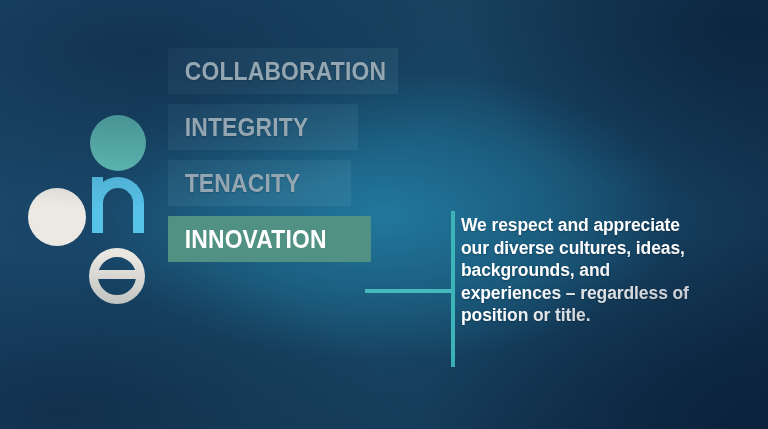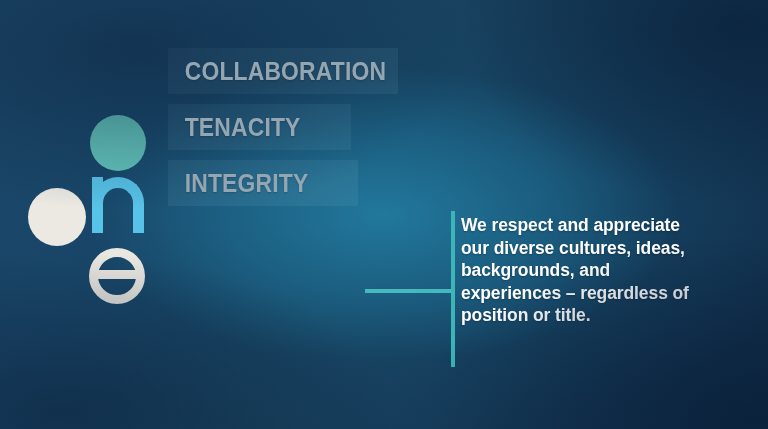--- a/index.html
+++ b/index.html
@@ -117,30 +117,34 @@
   </div>
 
   <div id="values">
 
     <div class="value-row inactive">
       <div class="value-box" style="width: 230px;"></div>
       <div class="value-label">COLLABORATION</div>
     </div>
 
     <div class="value-row inactive">
+      <div class="value-box" style="width: 190px;"></div>
+      <div class="value-label">INTEGRITY</div>
+    </div>
+
+    <div class="value-row inactive">
       <div class="value-box" style="width: 183px;"></div>
       <div class="value-label">TENACITY</div>
     </div>
 
-    <div class="value-row inactive">
-      <div class="value-box" style="width: 190px;"></div>
-      <div class="value-label">INTEGRITY</div>
+
+    <div class="value-row accent-secondary">
+      <div class="value-box" style="width: 203px;"></div>
+      <div class="value-label">INNOVATION</div>
     </div>
-
-
 
   </div>
 
   <div id="connector-h"></div>
   <div id="connector-v"></div>
 
   <div id="description">We respect and appreciate our diverse cultures, ideas, backgrounds, and experiences – regardless of position or title.</div>
 
 </div>
 

